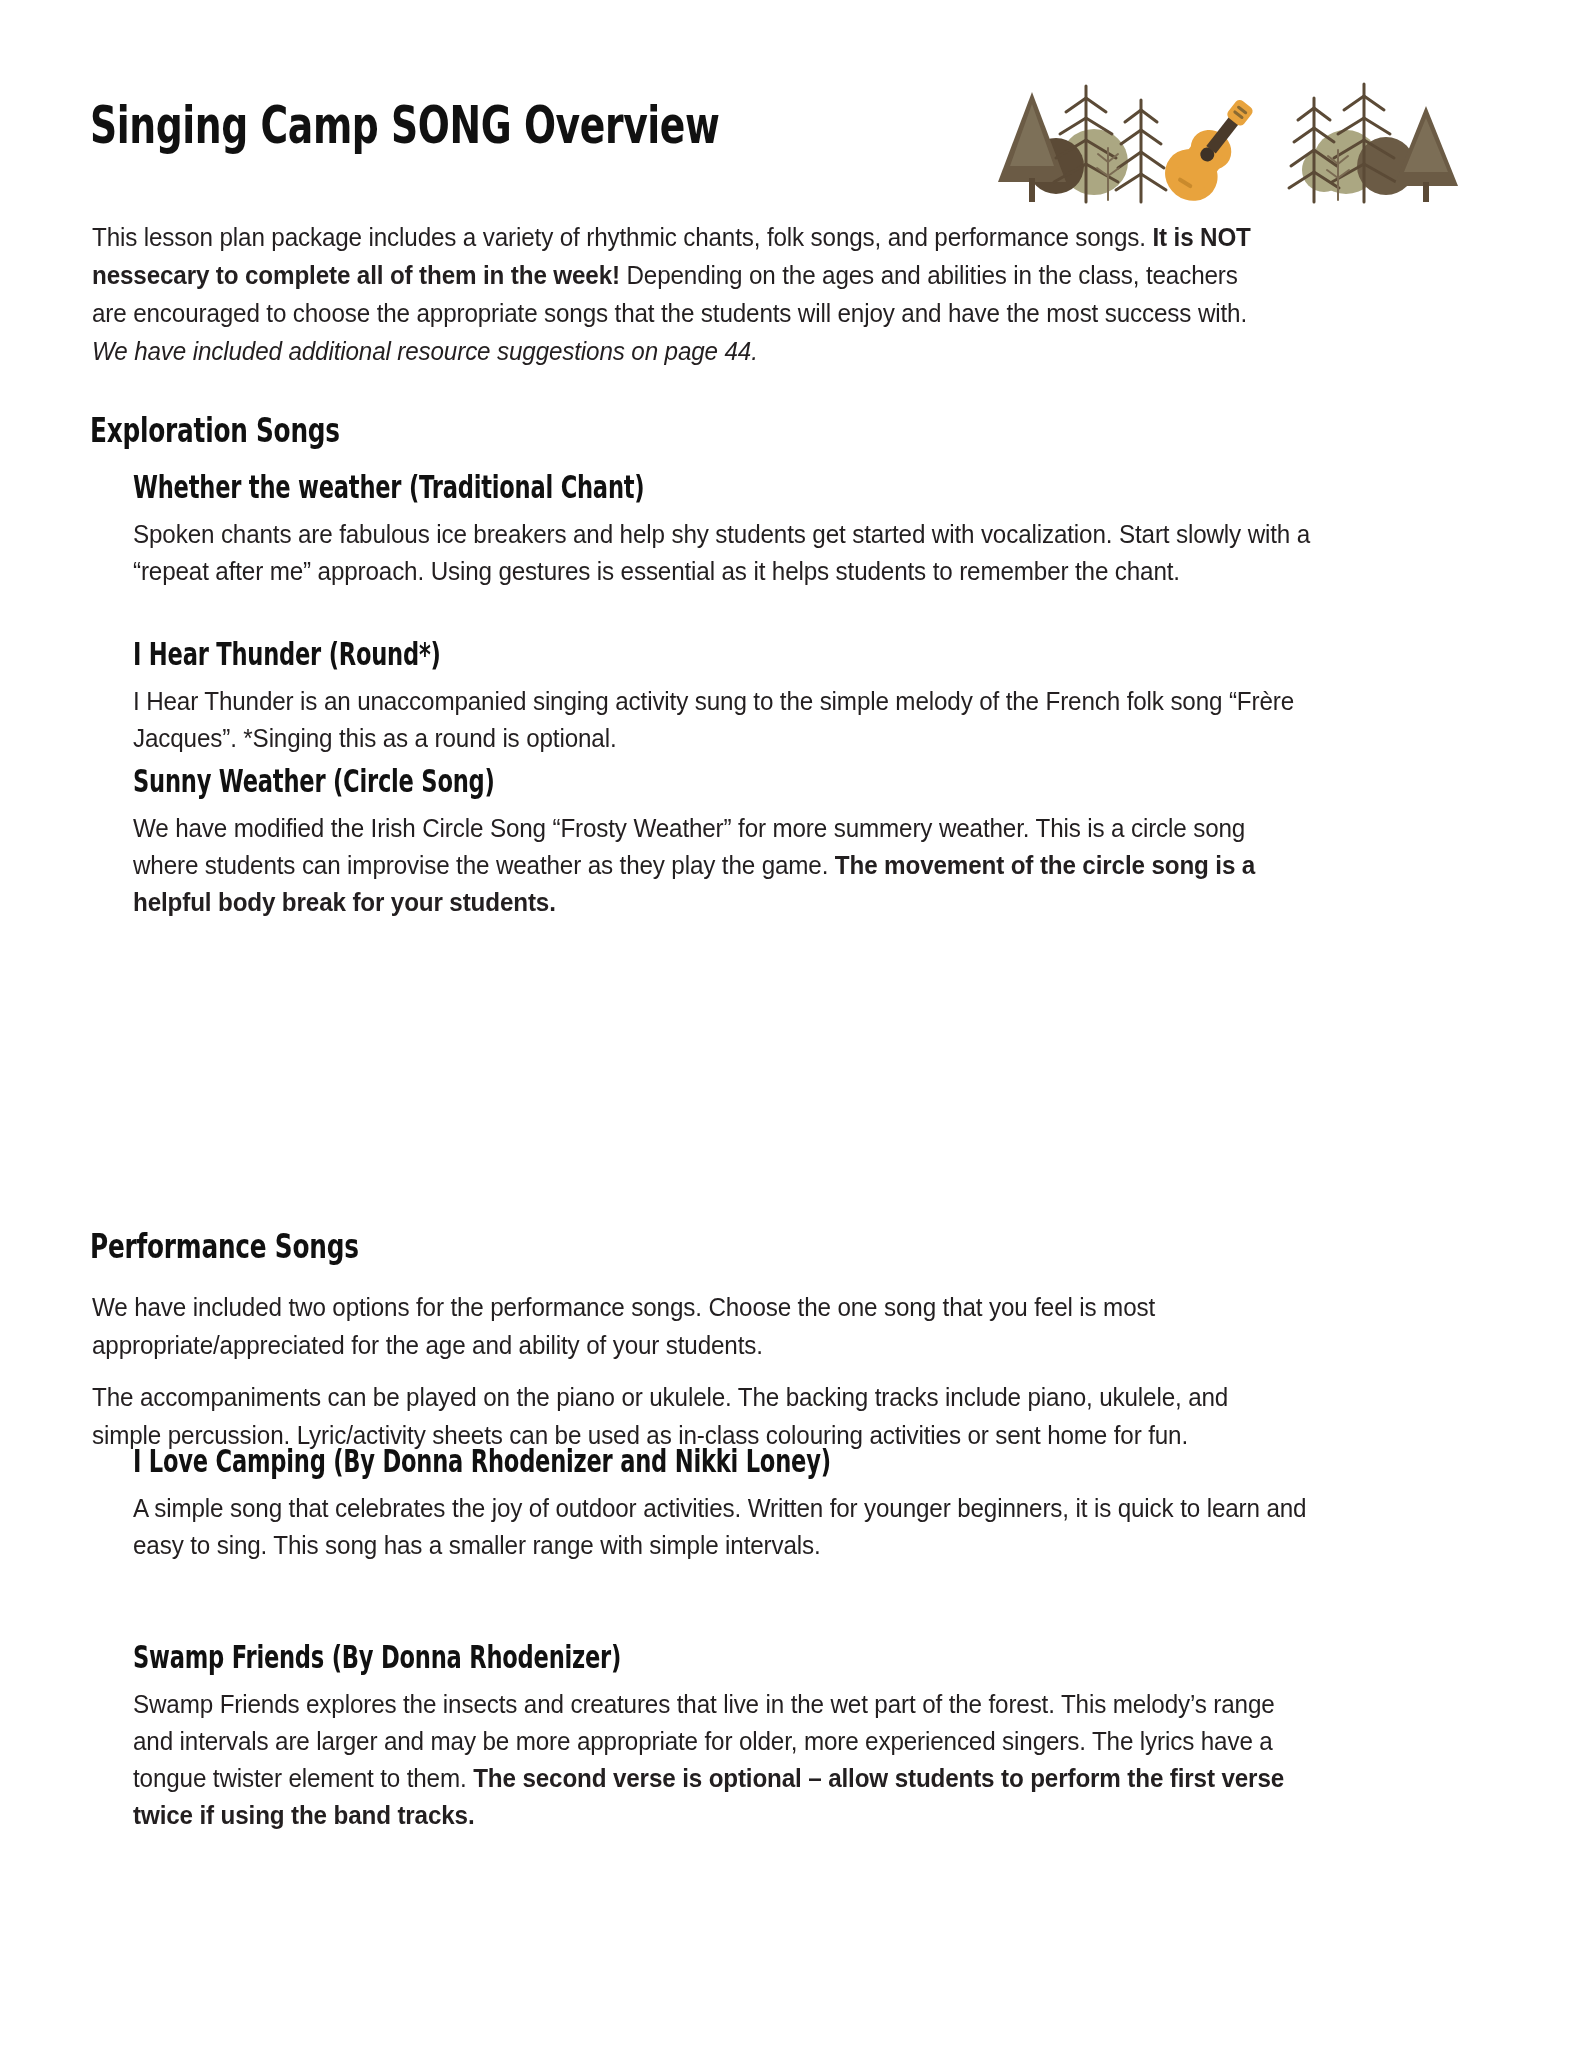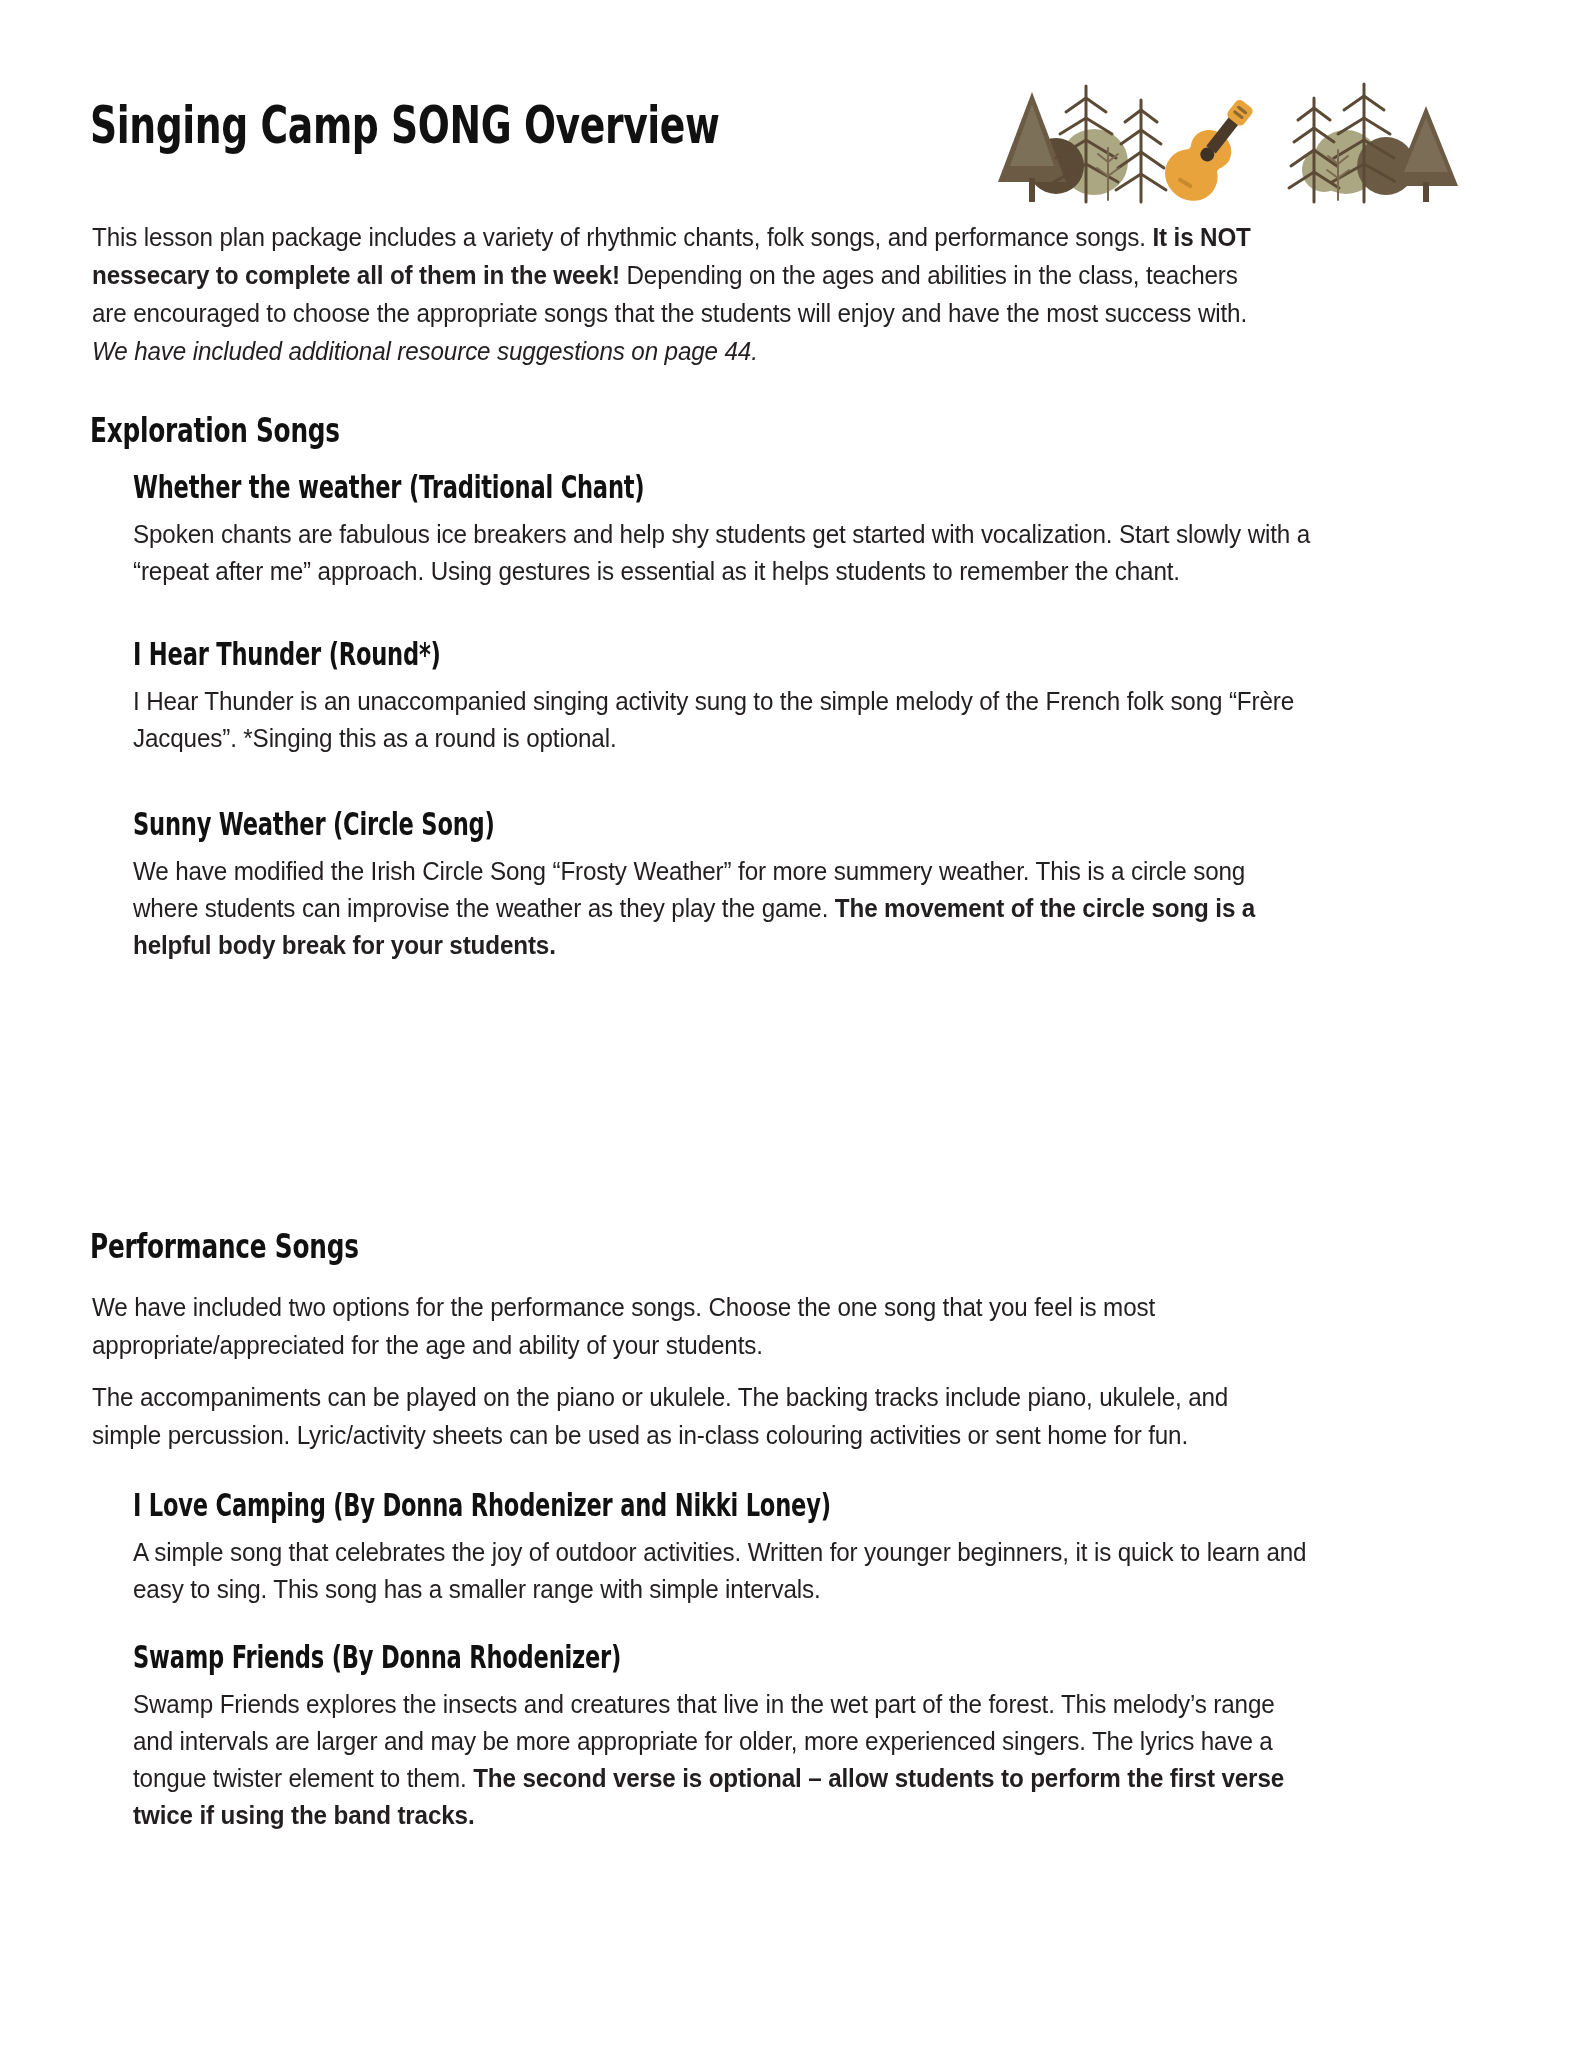--- a/index.html
+++ b/index.html
@@ -251,34 +251,34 @@
   <div class="song" style="top:637px">
     <div class="song-title">I Hear Thunder (Round*)</div>
     <div class="song-desc">I Hear Thunder is an unaccompanied singing activity sung to the simple melody of the French folk song “Frère Jacques”. *Singing this as a round is optional.</div>
   </div>
 
   <div class="song" style="top:470px">
     <div class="song-title">Whether the weather (Traditional Chant)</div>
     <div class="song-desc">Spoken chants are fabulous ice breakers and help shy students get started with vocalization. Start slowly with a “repeat after me” approach. Using gestures is essential as it helps students to remember the chant.</div>
   </div>
 
-  <div class="song" style="top:807px">
+  <div class="song" style="top:764px">
     <div class="song-title">Sunny Weather (Circle Song)</div>
     <div class="song-desc"><span>We have modified the Irish Circle Song “Frosty Weather” for more summery weather. This is a circle song where students can improvise the weather as they play the game. </span><b>The movement of the circle song is a helpful body break for your students.</b></div>
   </div>
 
 
   <div class="section-heading" id="performance-heading">Performance Songs</div>
 
   <div class="perf-intro">
     <p>We have included two options for the performance songs. Choose the one song that you feel is most appropriate/appreciated for the age and ability of your students.</p>
     <p>The accompaniments can be played on the piano or ukulele. The backing tracks include piano, ukulele, and simple percussion. Lyric/activity sheets can be used as in-class colouring activities or sent home for fun.</p>
   </div>
 
-  <div class="song" style="top:1488px">
+  <div class="song" style="top:1444px">
     <div class="song-title">I Love Camping (By Donna Rhodenizer and Nikki Loney)</div>
     <div class="song-desc">A simple song that celebrates the joy of outdoor activities. Written for younger beginners, it is quick to learn and easy to sing. This song has a smaller range with simple intervals.</div>
   </div>
 
   <div class="song" style="top:1640px">
     <div class="song-title">Swamp Friends (By Donna Rhodenizer)</div>
     <div class="song-desc"><span>Swamp Friends explores the insects and creatures that live in the wet part of the forest. This melody’s range and intervals are larger and may be more appropriate for older, more experienced singers. The lyrics have a tongue twister element to them. </span><b>The second verse is optional – allow students to perform the first verse twice if using the band tracks.</b></div>
   </div>
 
 

